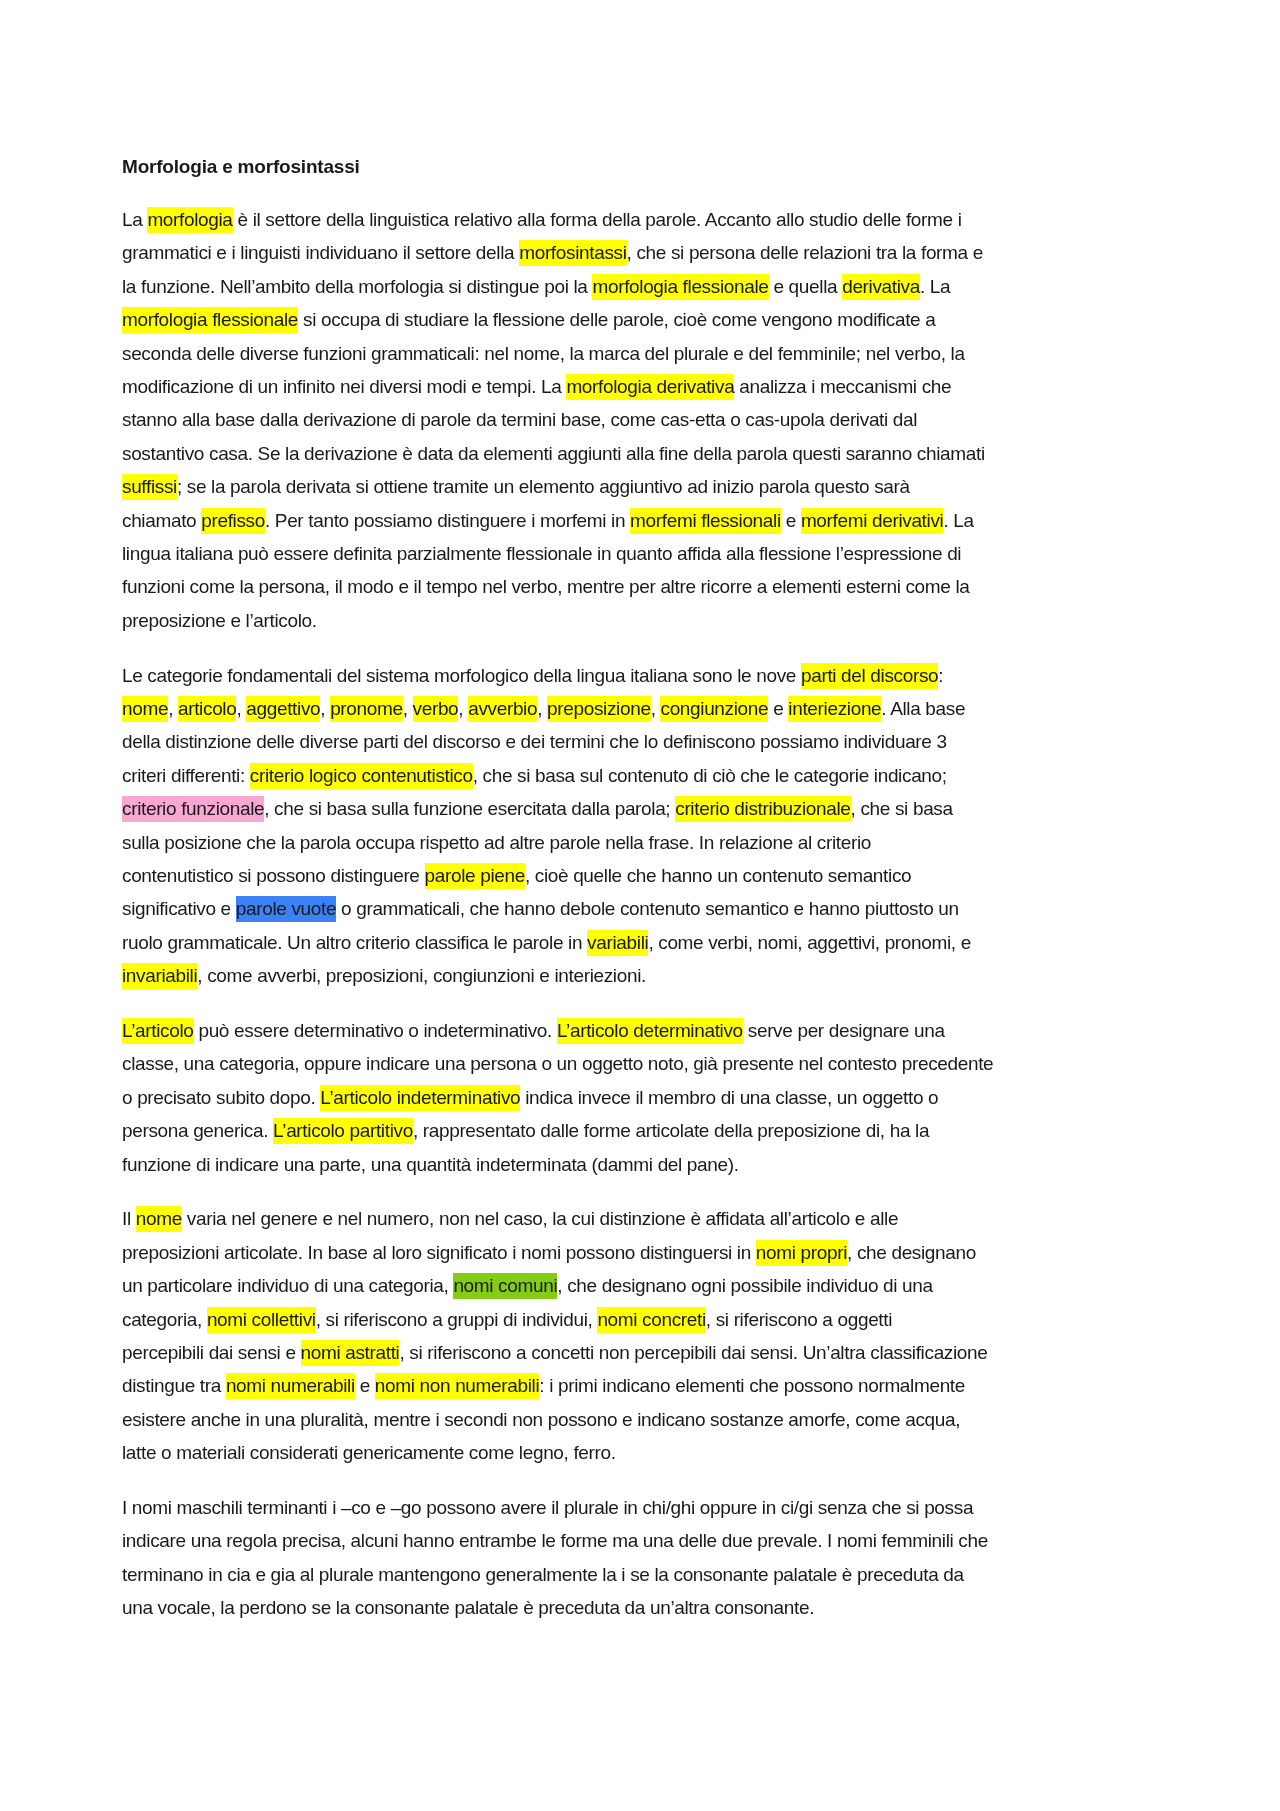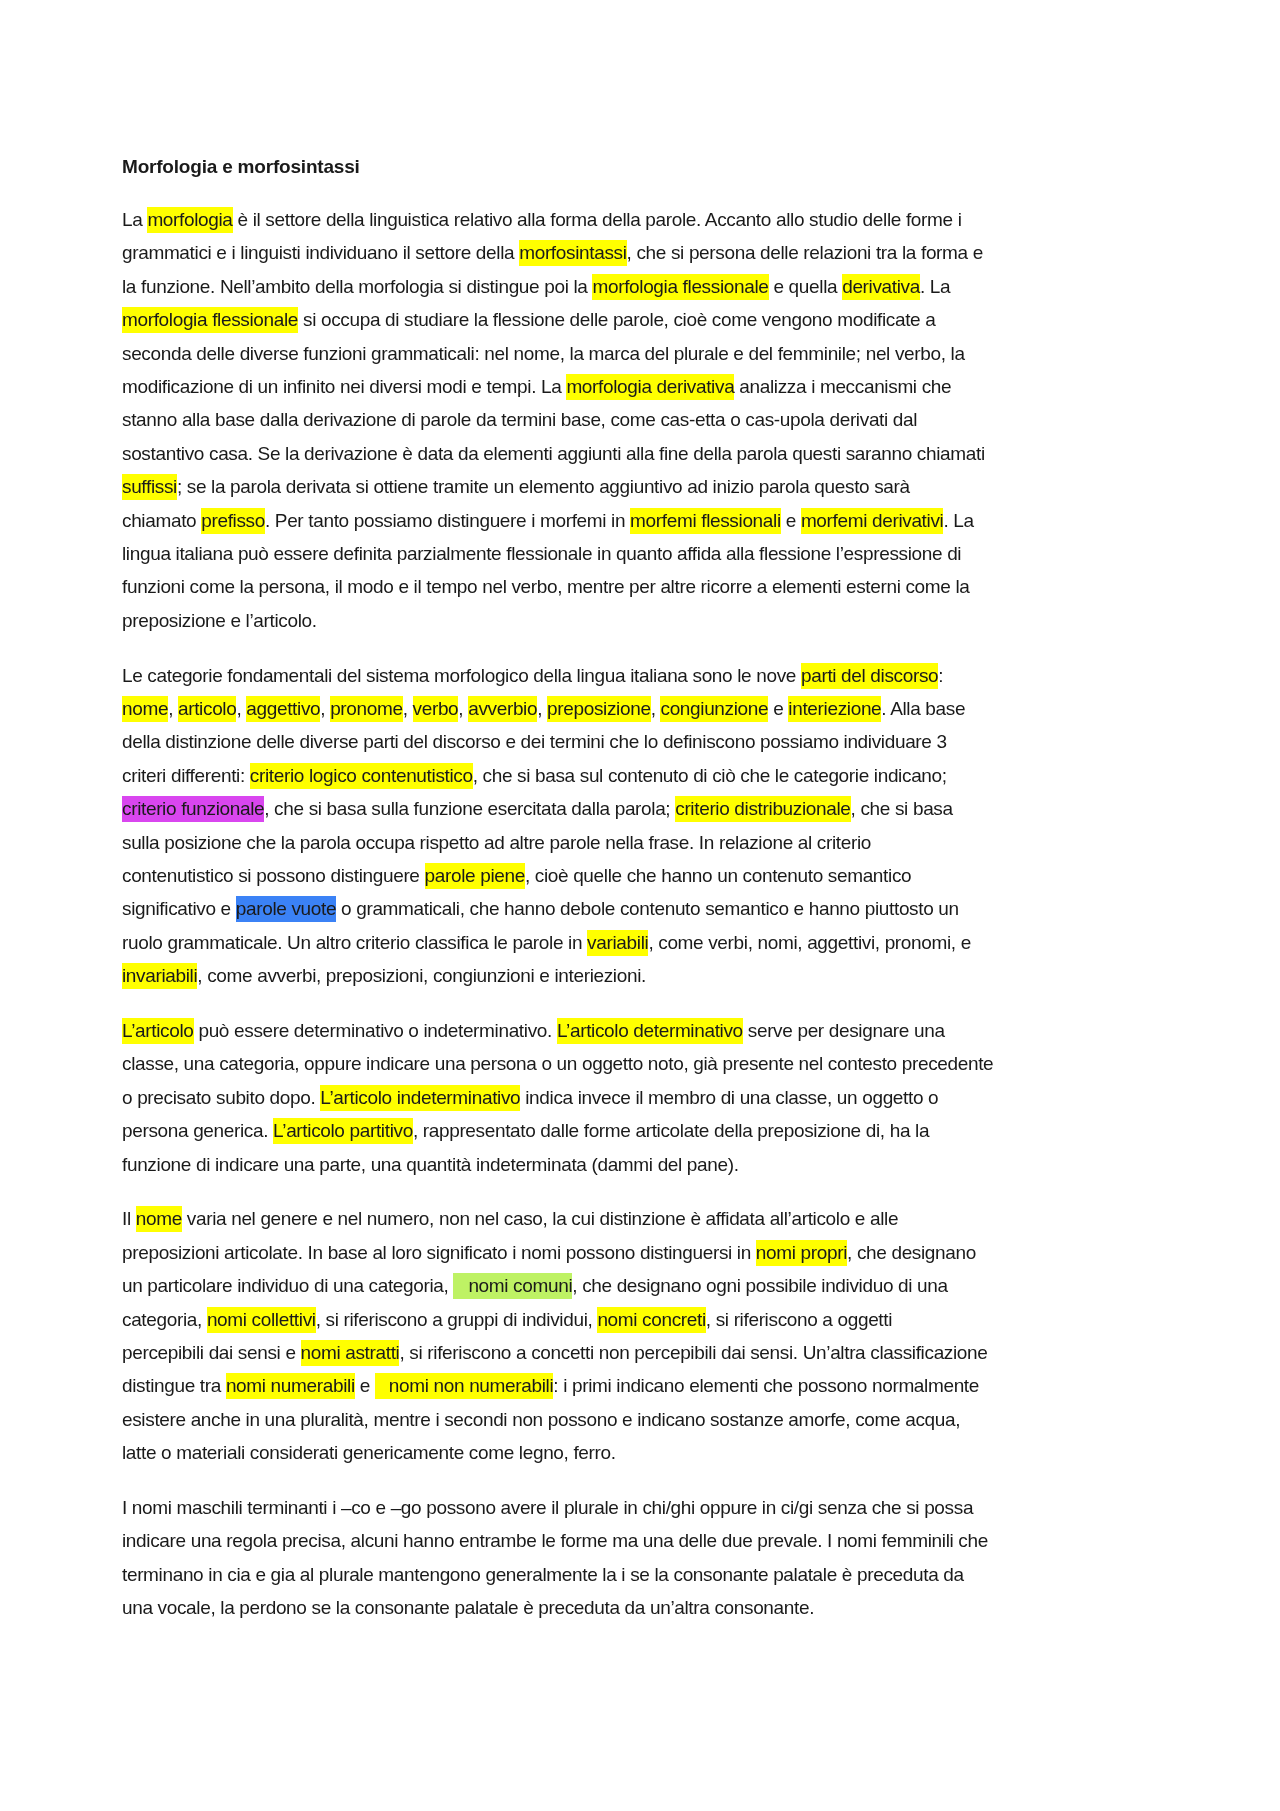--- a/index.html
+++ b/index.html
@@ -32,41 +32,41 @@
           <div class="line"><span>chiamato </span><span class="hl" style="background: rgb(255, 255, 0);">prefisso</span><span>. Per tanto possiamo distinguere i morfemi in </span><span class="hl" style="background: rgb(255, 255, 0);">morfemi flessionali</span><span> e </span><span class="hl" style="background: rgb(255, 255, 0);">morfemi derivativi</span><span>. La</span></div>
           <div class="line"><span>lingua italiana può essere definita parzialmente flessionale in quanto affida alla flessione l’espressione di</span></div>
           <div class="line"><span>funzioni come la persona, il modo e il tempo nel verbo, mentre per altre ricorre a elementi esterni come la</span></div>
           <div class="line"><span>preposizione e l’articolo.</span></div>
         </div>
         <div class="para">
           <div class="line"><span>Le categorie fondamentali del sistema morfologico della lingua italiana sono le nove </span><span class="hl" style="background: rgb(255, 255, 0);">parti del discorso</span><span>:</span></div>
           <div class="line"><span class="hl" style="background: rgb(255, 255, 0);">nome</span><span>, </span><span class="hl" style="background: rgb(255, 255, 0);">articolo</span><span>, </span><span class="hl" style="background: rgb(255, 255, 0);">aggettivo</span><span>, </span><span class="hl" style="background: rgb(255, 255, 0);">pronome</span><span>, </span><span class="hl" style="background: rgb(255, 255, 0);">verbo</span><span>, </span><span class="hl" style="background: rgb(255, 255, 0);">avverbio</span><span>, </span><span class="hl" style="background: rgb(255, 255, 0);">preposizione</span><span>, </span><span class="hl" style="background: rgb(255, 255, 0);">congiunzione</span><span> e </span><span class="hl" style="background: rgb(255, 255, 0);">interiezione</span><span>. Alla base</span></div>
           <div class="line"><span>della distinzione delle diverse parti del discorso e dei termini che lo definiscono possiamo individuare 3</span></div>
           <div class="line"><span>criteri differenti: </span><span class="hl" style="background: rgb(255, 255, 0);">criterio logico contenutistico</span><span>, che si basa sul contenuto di ciò che le categorie indicano;</span></div>
-          <div class="line"><span class="hl" style="background: #d946ef;">criterio funzionale</span><span>, che si basa sulla funzione esercitata dalla parola; </span><span class="hl" style="background: rgb(255, 255, 0);">criterio distribuzionale</span><span>, che si basa</span></div>
+          <div class="line"><span class="hl" style="background: #f9a8d4;">criterio funzionale</span><span>, che si basa sulla funzione esercitata dalla parola; </span><span class="hl" style="background: rgb(255, 255, 0);">criterio distribuzionale</span><span>, che si basa</span></div>
           <div class="line"><span>sulla posizione che la parola occupa rispetto ad altre parole nella frase. In relazione al criterio</span></div>
           <div class="line"><span>contenutistico si possono distinguere </span><span class="hl" style="background: rgb(255, 255, 0);">parole piene</span><span>, cioè quelle che hanno un contenuto semantico</span></div>
           <div class="line"><span>significativo e </span><span class="hl" style="background: #3b82f6;">parole vuote</span><span> o grammaticali, che hanno debole contenuto semantico e hanno piuttosto un</span></div>
           <div class="line"><span>ruolo grammaticale. Un altro criterio classifica le parole in </span><span class="hl" style="background: rgb(255, 255, 0);">variabili</span><span>, come verbi, nomi, aggettivi, pronomi, e</span></div>
           <div class="line"><span class="hl" style="background: rgb(255, 255, 0);">invariabili</span><span>, come avverbi, preposizioni, congiunzioni e interiezioni.</span></div>
         </div>
         <div class="para">
           <div class="line"><span class="hl" style="background: rgb(255, 255, 0);">L’articolo</span><span> può essere determinativo o indeterminativo. </span><span class="hl" style="background: rgb(255, 255, 0);">L’articolo determinativo</span><span> serve per designare una</span></div>
           <div class="line"><span>classe, una categoria, oppure indicare una persona o un oggetto noto, già presente nel contesto precedente</span></div>
           <div class="line"><span>o precisato subito dopo. </span><span class="hl" style="background: rgb(255, 255, 0);">L’articolo indeterminativo</span><span> indica invece il membro di una classe, un oggetto o</span></div>
           <div class="line"><span>persona generica. </span><span class="hl" style="background: rgb(255, 255, 0);">L’articolo partitivo</span><span>, rappresentato dalle forme articolate della preposizione di, ha la</span></div>
           <div class="line"><span>funzione di indicare una parte, una quantità indeterminata (dammi del pane).</span></div>
         </div>
         <div class="para">
           <div class="line"><span>Il </span><span class="hl" style="background: rgb(255, 255, 0);">nome</span><span> varia nel genere e nel numero, non nel caso, la cui distinzione è affidata all’articolo e alle</span></div>
           <div class="line"><span>preposizioni articolate. In base al loro significato i nomi possono distinguersi in </span><span class="hl" style="background: rgb(255, 255, 0);">nomi propri</span><span>, che designano</span></div>
-          <div class="line"><span>un particolare individuo di una categoria, </span><span class="hl" style="background: #bef264; padding-left: 15px;">nomi comuni</span><span>, che designano ogni possibile individuo di una</span></div>
+          <div class="line"><span>un particolare individuo di una categoria, </span><span class="hl" style="background: #84cc16;">nomi comuni</span><span>, che designano ogni possibile individuo di una</span></div>
           <div class="line"><span>categoria, </span><span class="hl" style="background: rgb(255, 255, 0);">nomi collettivi</span><span>, si riferiscono a gruppi di individui, </span><span class="hl" style="background: rgb(255, 255, 0);">nomi concreti</span><span>, si riferiscono a oggetti</span></div>
           <div class="line"><span>percepibili dai sensi e </span><span class="hl" style="background: rgb(255, 255, 0);">nomi astratti</span><span>, si riferiscono a concetti non percepibili dai sensi. Un’altra classificazione</span></div>
-          <div class="line"><span>distingue tra </span><span class="hl" style="background: rgb(255, 255, 0);">nomi numerabili</span><span> e </span><span class="hl" style="background: rgb(255, 255, 0); padding-left: 14px;">nomi non numerabili</span><span>: i primi indicano elementi che possono normalmente</span></div>
+          <div class="line"><span>distingue tra </span><span class="hl" style="background: rgb(255, 255, 0);">nomi numerabili</span><span> e </span><span class="hl" style="background: rgb(255, 255, 0);">nomi non numerabili</span><span>: i primi indicano elementi che possono normalmente</span></div>
           <div class="line"><span>esistere anche in una pluralità, mentre i secondi non possono e indicano sostanze amorfe, come acqua,</span></div>
           <div class="line"><span>latte o materiali considerati genericamente come legno, ferro.</span></div>
         </div>
         <div class="para">
           <div class="line"><span>I nomi maschili terminanti i –co e –go possono avere il plurale in chi/ghi oppure in ci/gi senza che si possa</span></div>
           <div class="line"><span>indicare una regola precisa, alcuni hanno entrambe le forme ma una delle due prevale. I nomi femminili che</span></div>
           <div class="line"><span>terminano in cia e gia al plurale mantengono generalmente la i se la consonante palatale è preceduta da</span></div>
           <div class="line"><span>una vocale, la perdono se la consonante palatale è preceduta da un’altra consonante.</span></div>
         </div>
       </div>

